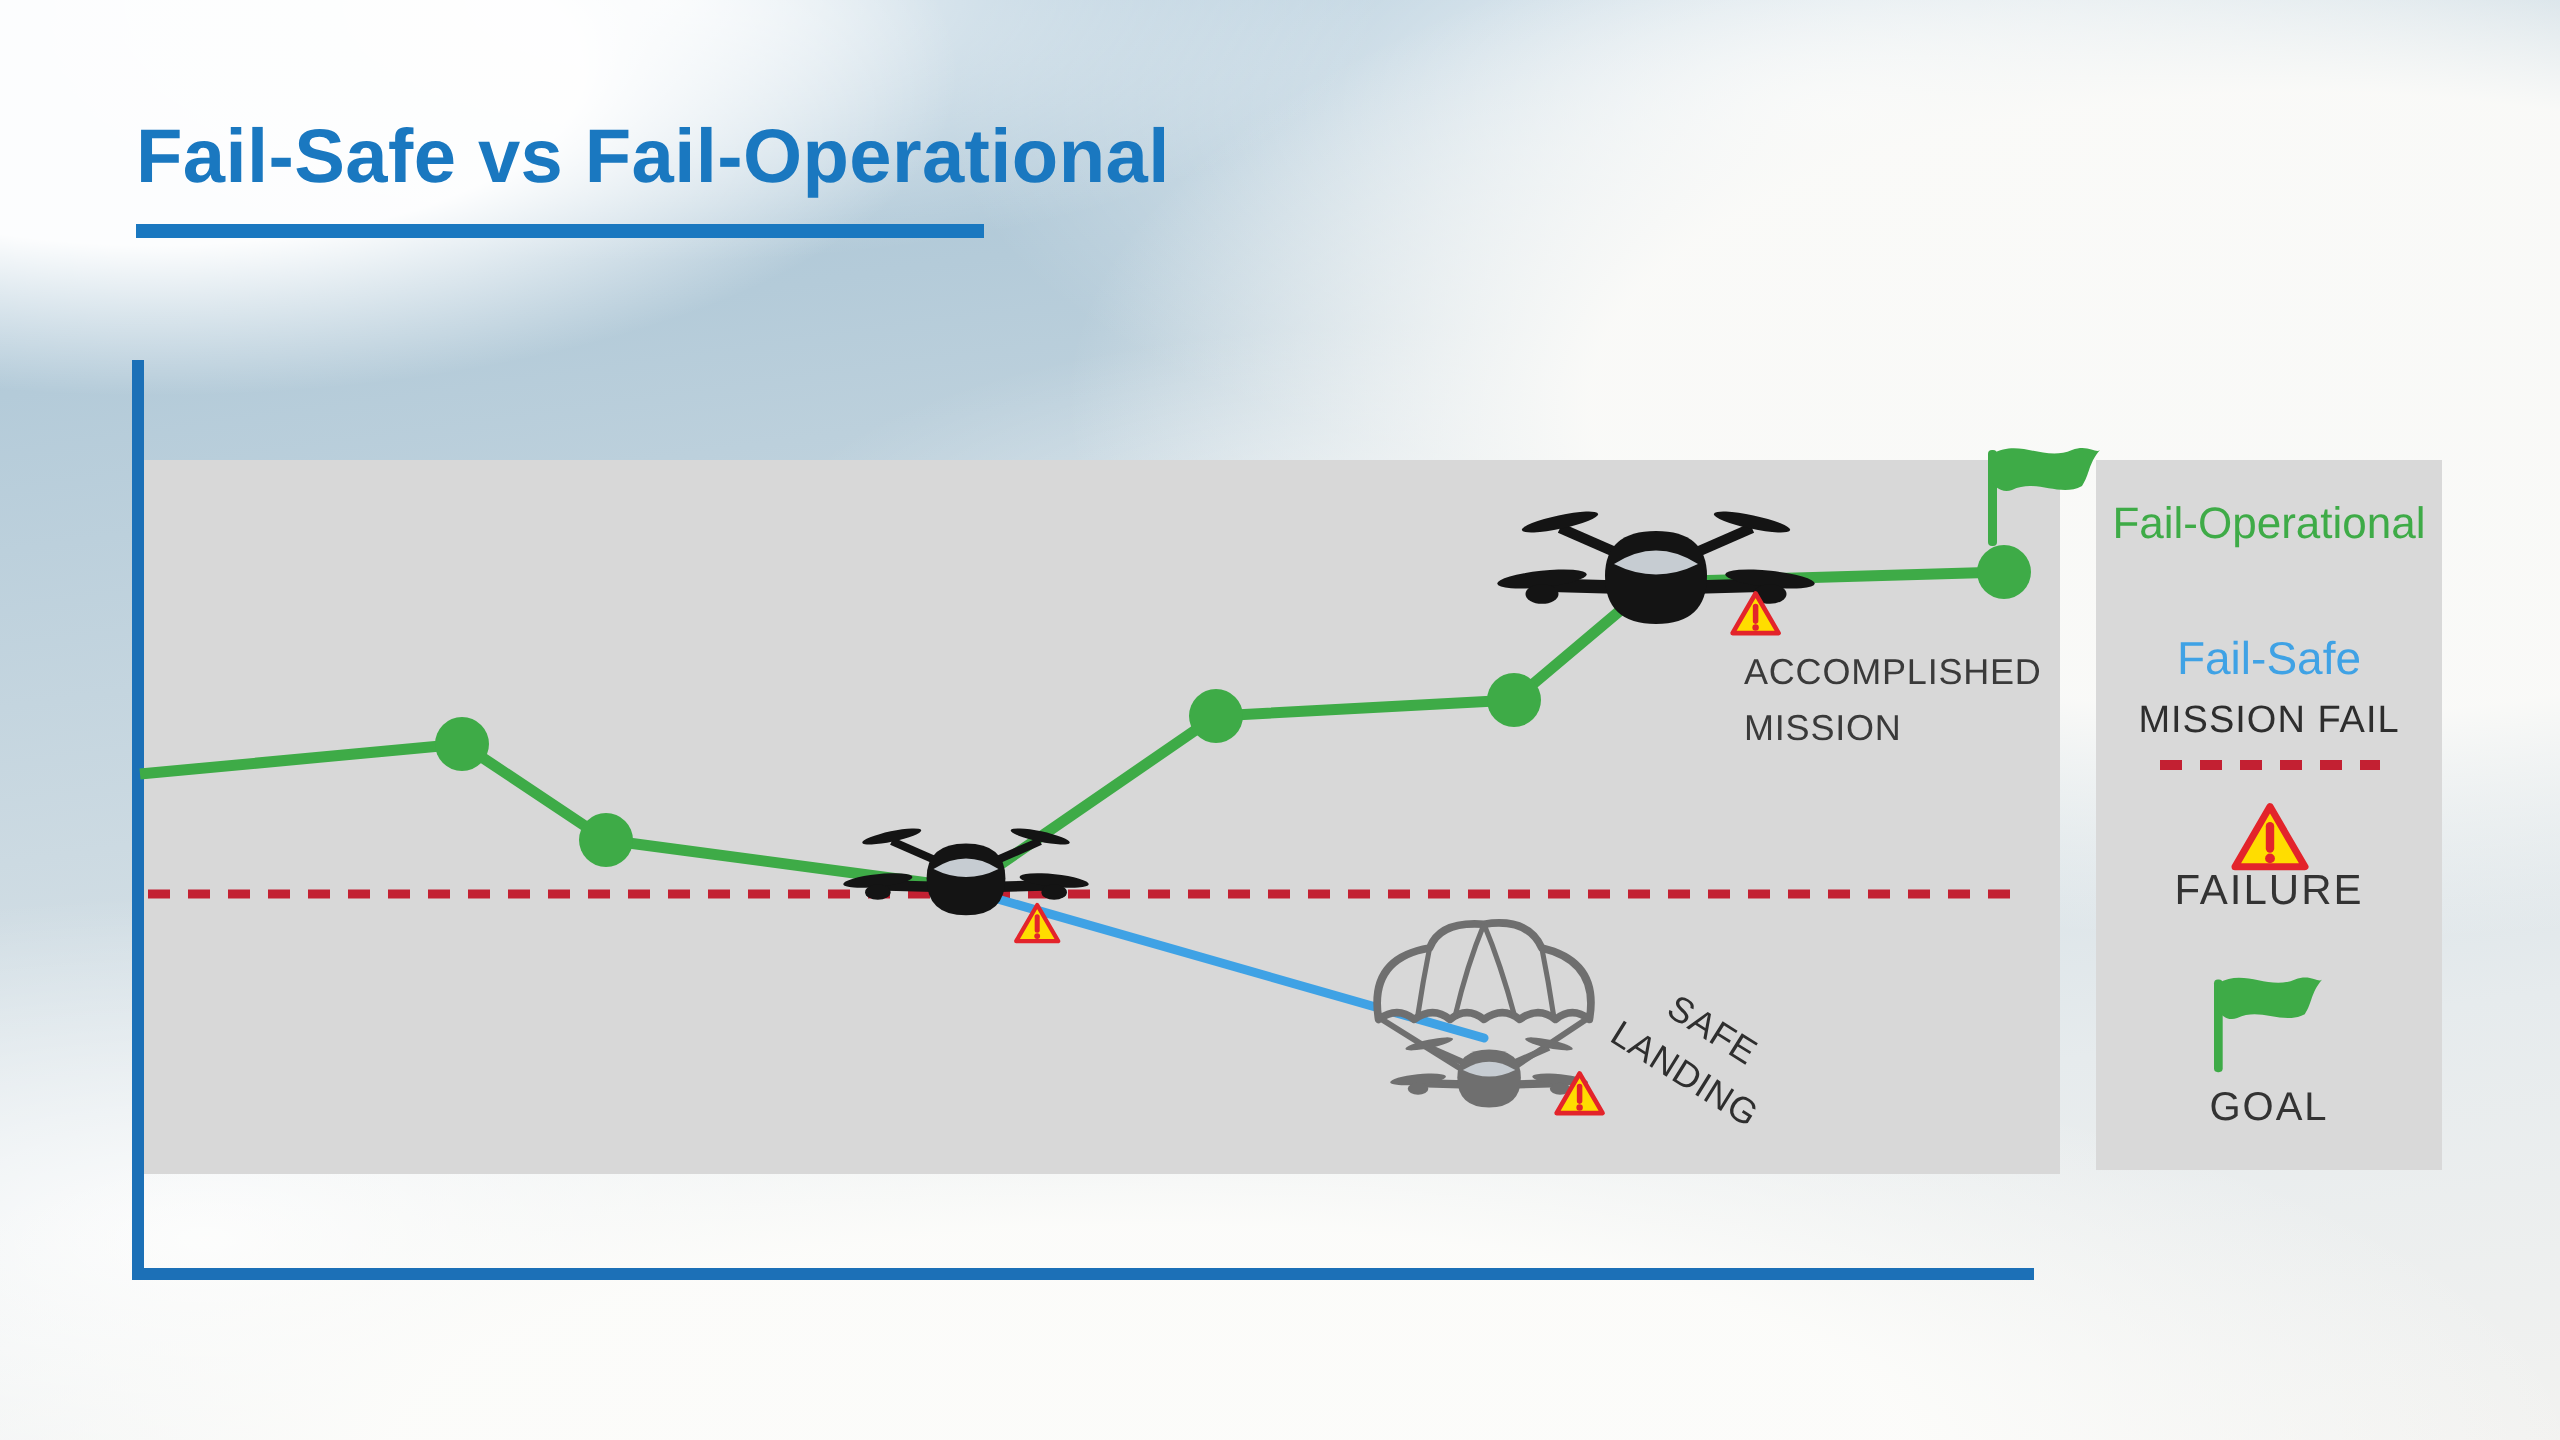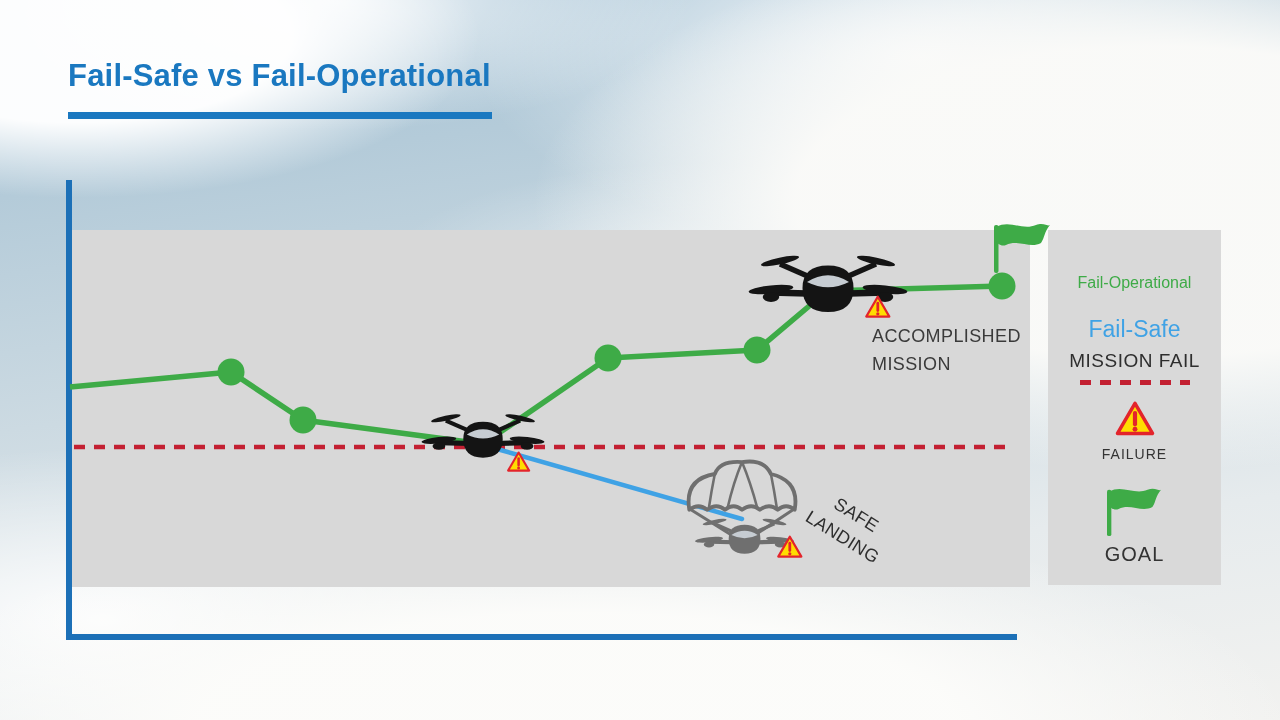--- a/index.html
+++ b/index.html
@@ -14,40 +14,40 @@
     background:
       radial-gradient(42% 30% at 6% 5%, rgba(255,255,255,.97) 0 40%, rgba(255,255,255,0) 75%),
       radial-gradient(40% 26% at 26% 0%, rgba(255,255,255,.85), rgba(255,255,255,0) 70%),
       radial-gradient(62% 48% at 90% 28%, rgba(250,250,248,.98) 0 45%, rgba(250,250,248,0) 78%),
       radial-gradient(50% 38% at 72% 8%, rgba(255,255,255,.9), rgba(255,255,255,0) 70%),
       radial-gradient(75% 42% at 45% 102%, rgba(252,252,250,.97) 0 40%, rgba(252,252,250,0) 75%),
       radial-gradient(48% 34% at 8% 86%, rgba(255,255,255,.92), rgba(255,255,255,0) 70%),
       radial-gradient(36% 22% at 55% 38%, rgba(255,255,255,.55), rgba(255,255,255,0) 70%),
       linear-gradient(172deg,#a3c2d6 0%,#b4cbd9 22%,#ccdae2 48%,#e6ebed 75%,#f2f2f0 100%);
   }
-  .page-title{position:absolute;left:68px;top:58px;font-size:31px;font-weight:700;color:var(--title);letter-spacing:.2px}
+  .page-title{position:absolute;left:68px;top:58px;font-size:38px;font-weight:700;color:var(--title);letter-spacing:.2px}
   .title-underline{position:absolute;left:68px;top:112px;width:424px;height:7px;background:var(--title)}
   .plot-area{position:absolute;left:70px;top:230px;width:960px;height:357px;background:var(--plot-bg)}
   .axis-v{position:absolute;left:66px;top:180px;width:6px;height:460px;background:var(--axis)}
   .axis-h{position:absolute;left:66px;top:634px;width:951px;height:6px;background:var(--axis)}
   svg.diagram{position:absolute;left:0;top:0;width:1280px;height:720px}
   .annotation{position:absolute;color:var(--text-dark);font-size:18px;line-height:28px;letter-spacing:.4px}
   .annotation.mission{left:872px;top:322px}
   .annotation.safe{left:828px;top:482px;transform:rotate(32deg);transform-origin:left top;text-align:center;line-height:26px;color:#2e2e2e}
   .legend{position:absolute;left:1048px;top:230px;width:173px;height:355px;background:var(--legend-bg)}
   .legend .lbl{position:absolute;width:100%;text-align:center}
-  .lbl-fo{top:44px;color:var(--fail-operational);font-size:16px}
+  .lbl-fo{top:19px;color:var(--fail-operational);font-size:22px}
   .lbl-fs{top:86px;color:var(--fail-safe);font-size:23px}
   .lbl-sf{top:120px;color:#2e2e2e;font-size:19px;letter-spacing:.5px}
   .legend-dash{position:absolute;left:32px;top:150px;width:110px;height:5px;
     background:repeating-linear-gradient(90deg,var(--system-fail) 0 11px,transparent 11px 20px)}
   .legend-icon{position:absolute;left:0;width:100%;display:flex;justify-content:center}
   .li-warn{top:168px}
   .li-flag{top:252px}
-  .lbl-failure{top:216px;color:#333;font-size:14px;letter-spacing:1px}
+  .lbl-failure{top:204px;color:#333;font-size:21px;letter-spacing:1px}
   .lbl-goal{top:313px;color:#333;font-size:20px;letter-spacing:1px}
 </style>
 </head>
 <body>
 
 <div class="stage">
 
   <h1 class="page-title">Fail-Safe vs Fail-Operational</h1>
   <div class="title-underline"></div>
 

